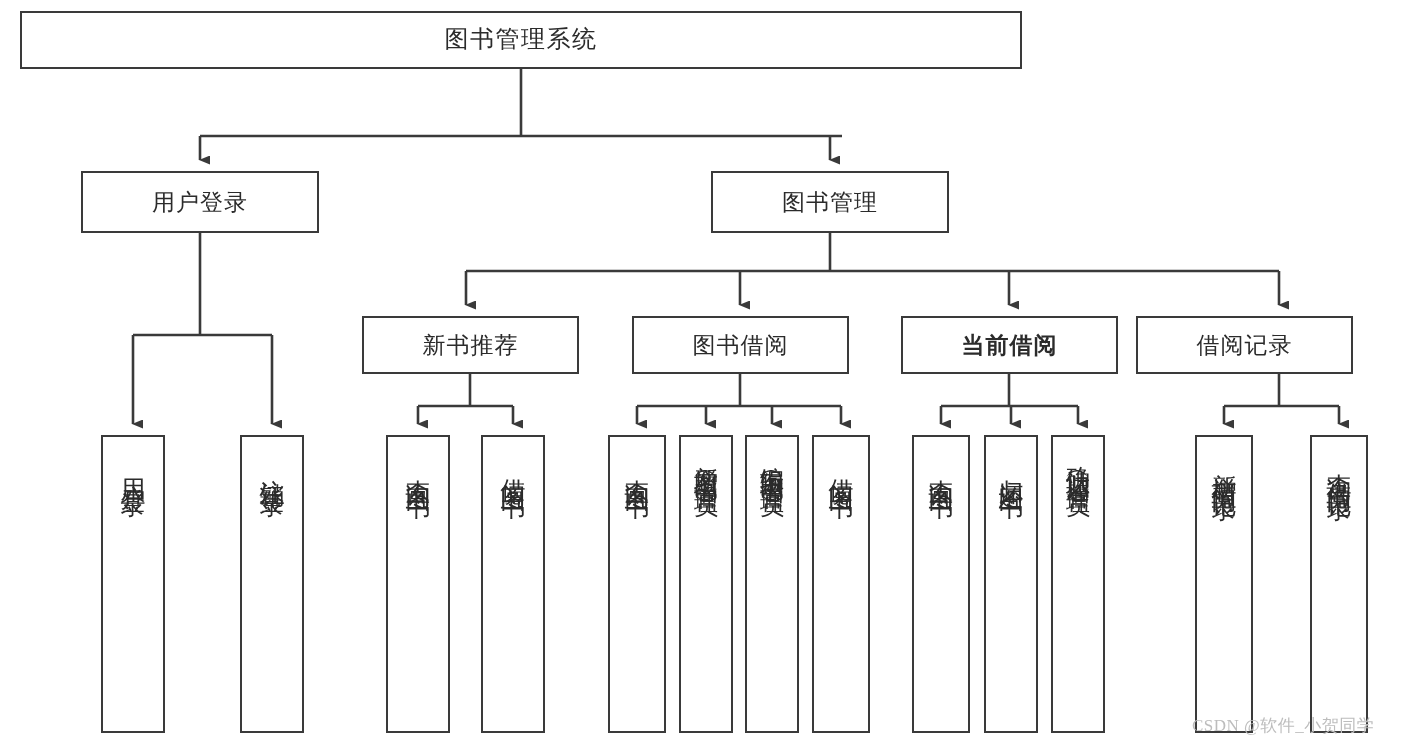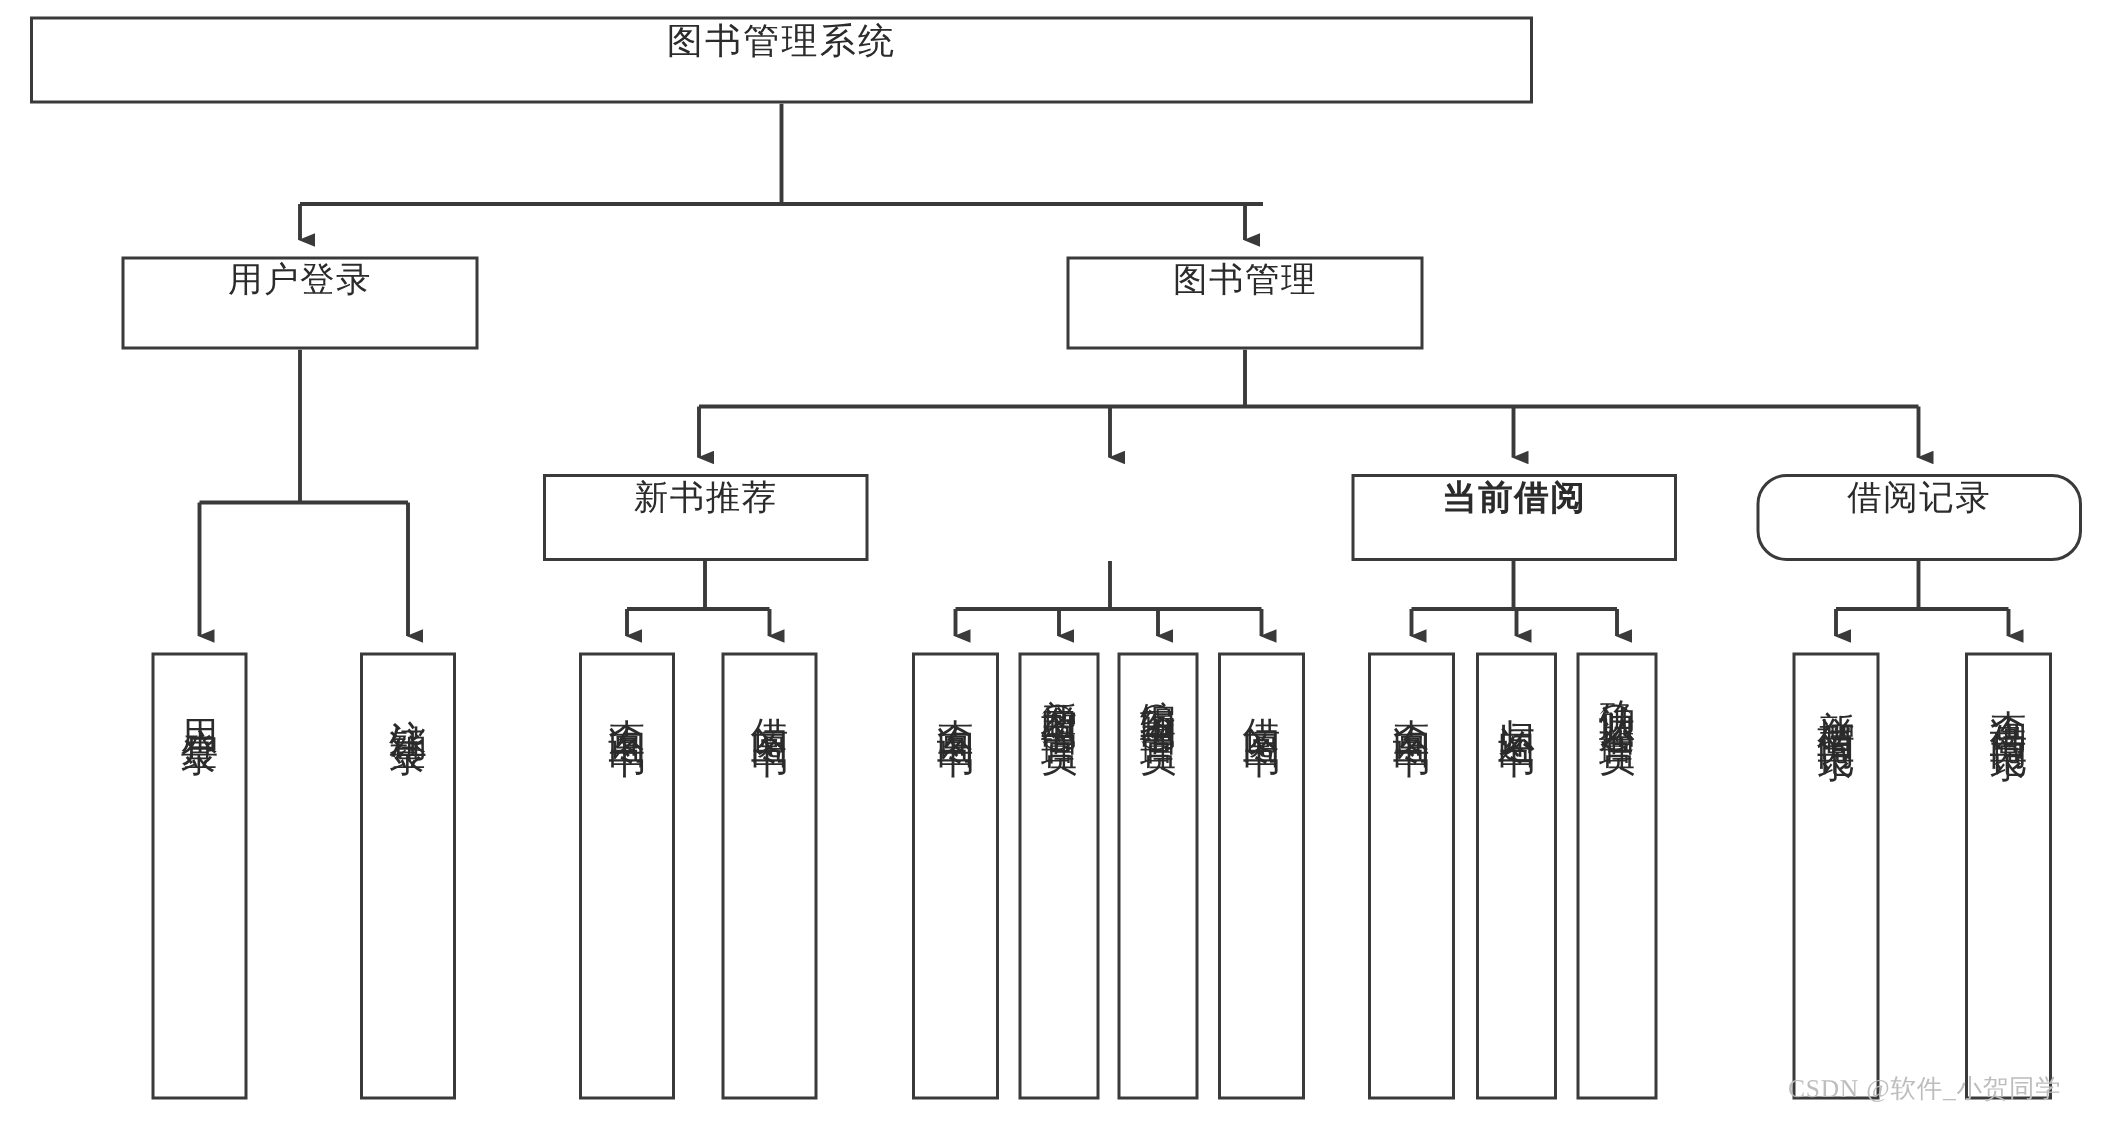--- a/index.html
+++ b/index.html
@@ -17,20 +17,21 @@
     left:0; top:0;
     width:1405px; height:747px;
     pointer-events:none;
   }
   .node{
     position:absolute;
     box-sizing:border-box;
     background:#ffffff;
     border:2px solid #3a3a3a;
     display:flex;
+    align-items:center;
     justify-content:center;
     color:#262626;
     z-index:2;
   }
   .node .lbl{
     display:block;
     line-height:1.22;
     white-space:nowrap;
     color:#2b2b2b;
   }
@@ -126,24 +127,27 @@
   <div class="node h" style="left:81px;top:171px;width:238px;height:62px;">
     <span class="lbl">用户登录</span>
   </div>
   <div class="node h" style="left:362px;top:316px;width:217px;height:58px;">
     <span class="lbl">新书推荐</span>
   </div>
 
   <div class="node h" style="left:711px;top:171px;width:238px;height:62px;">
     <span class="lbl">图书管理</span>
   </div>
+  <div class="node h" style="left:632px;top:316px;width:217px;height:58px;">
+    <span class="lbl">图书借阅</span>
+  </div>
   <div class="node h" style="left:901px;top:316px;width:217px;height:58px;font-weight:bold;">
     <span class="lbl">当前借阅</span>
   </div>
-  <div class="node h" style="left:1171px;top:316px;width:217px;height:58px;border-radius:20px;">
+  <div class="node h" style="left:1136px;top:316px;width:217px;height:58px;">
     <span class="lbl">借阅记录</span>
   </div>
 
   <div class="node v" style="left:101px;top:435px;width:64px;height:298px;">
     <span class="lbl">用户登录</span>
   </div>
   <div class="node v" style="left:240px;top:435px;width:64px;height:298px;">
     <span class="lbl">注销登录</span>
   </div>
 

